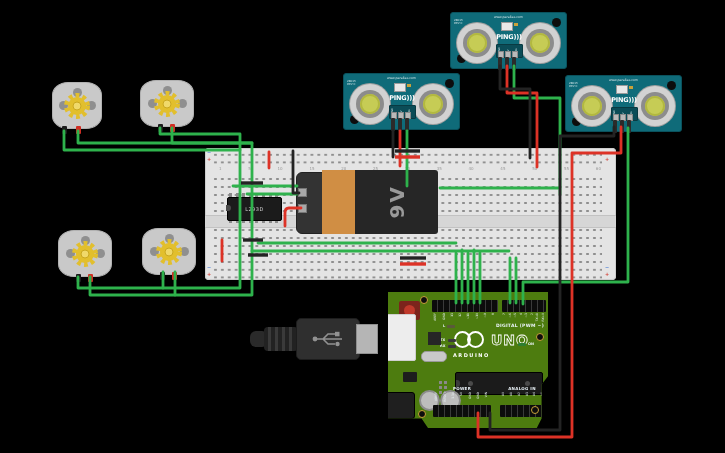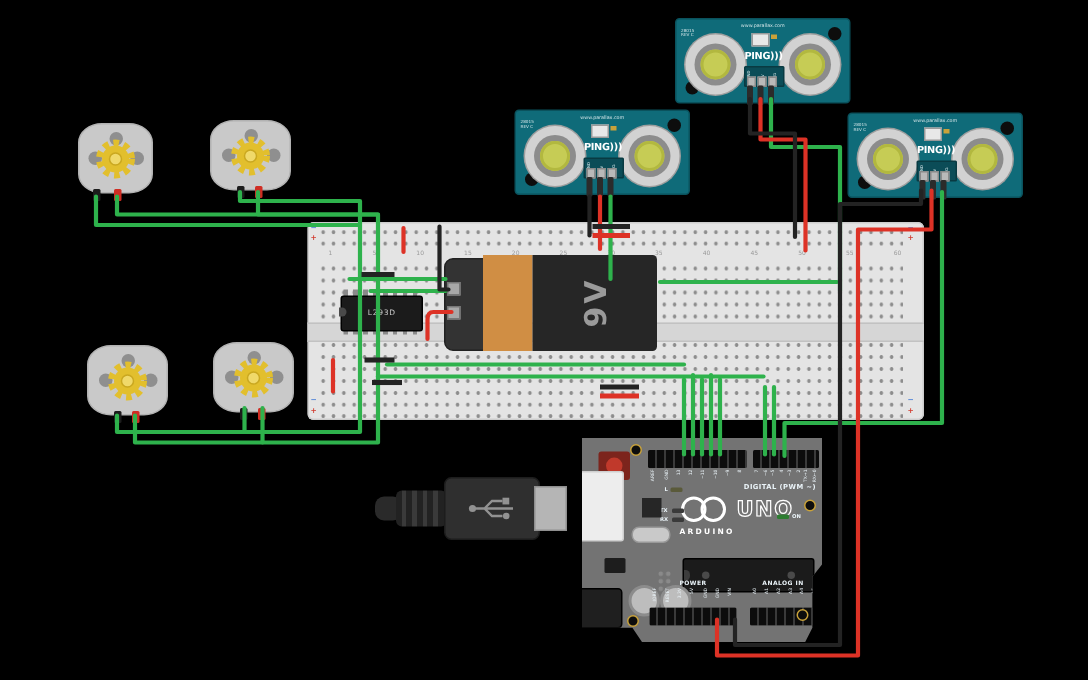--- a/index.html
+++ b/index.html
@@ -43,21 +43,21 @@
   .senurl{color:#cfe3e6;font-size:3.2px;text-align:center;line-height:4px;}
   .senpart{color:#cfe3e6;font-size:2.8px;line-height:3.4px;}
   .sentitle{color:#fff;font-size:6.5px;font-weight:bold;text-align:center;letter-spacing:-.2px;}
   .pinblock{background:#0b4c57;border:1px solid #093a42;border-radius:1px;}
   .pinmetal{width:4px;height:5px;background:#b9b9b9;border:1px solid #8a8a8a;}
   .stub{width:4px;height:13px;background:#2b2b2b;border-radius:1px;}
   .senpins{display:flex;justify-content:space-around;}
   .senpins .vlbl{font-size:2.6px;color:#dff0f2;}
 
   
-  .uno{background:#737373;clip-path:polygon(0 0,100% 0,100% 62%,96% 68%,96% 93%,93% 100%,25% 100%,21% 93%,0 93%);}
+  .uno{background:#4d7c0f;clip-path:polygon(0 0,100% 0,100% 62%,96% 68%,96% 93%,93% 100%,25% 100%,21% 93%,0 93%);}
   .hdr{background-color:#0c0c0c;background-image:repeating-linear-gradient(90deg,#0c0c0c 0 4.6px,#3a3a3a 4.6px 6px);border-radius:1px;}
   .strip{display:flex;justify-content:space-around;align-items:flex-start;}
   .vlbl{writing-mode:vertical-rl;transform:rotate(180deg);font-size:3px;color:#eaf3f8;line-height:3.5px;white-space:nowrap;}
   .unotext{color:#fff;font-size:14px;font-weight:bold;letter-spacing:1px;-webkit-text-stroke:.8px #fff;color:transparent;}
   .brandtext{color:#fff;font-size:5px;font-weight:bold;letter-spacing:1.5px;}
   .smwhite{color:#eaf3f8;font-size:4.5px;font-weight:bold;letter-spacing:.3px;}
   .tinylbl{color:#eaf3f8;font-size:3.5px;font-weight:bold;}
   .leddash{width:8px;height:3px;border-radius:1px;}
   .logocircle{width:13px;height:13px;border:2.5px solid #fff;border-radius:50%;}
   .cap{width:17px;height:17px;border-radius:50%;background:#bdbdbd;border:2px solid #8c8c8c;}

